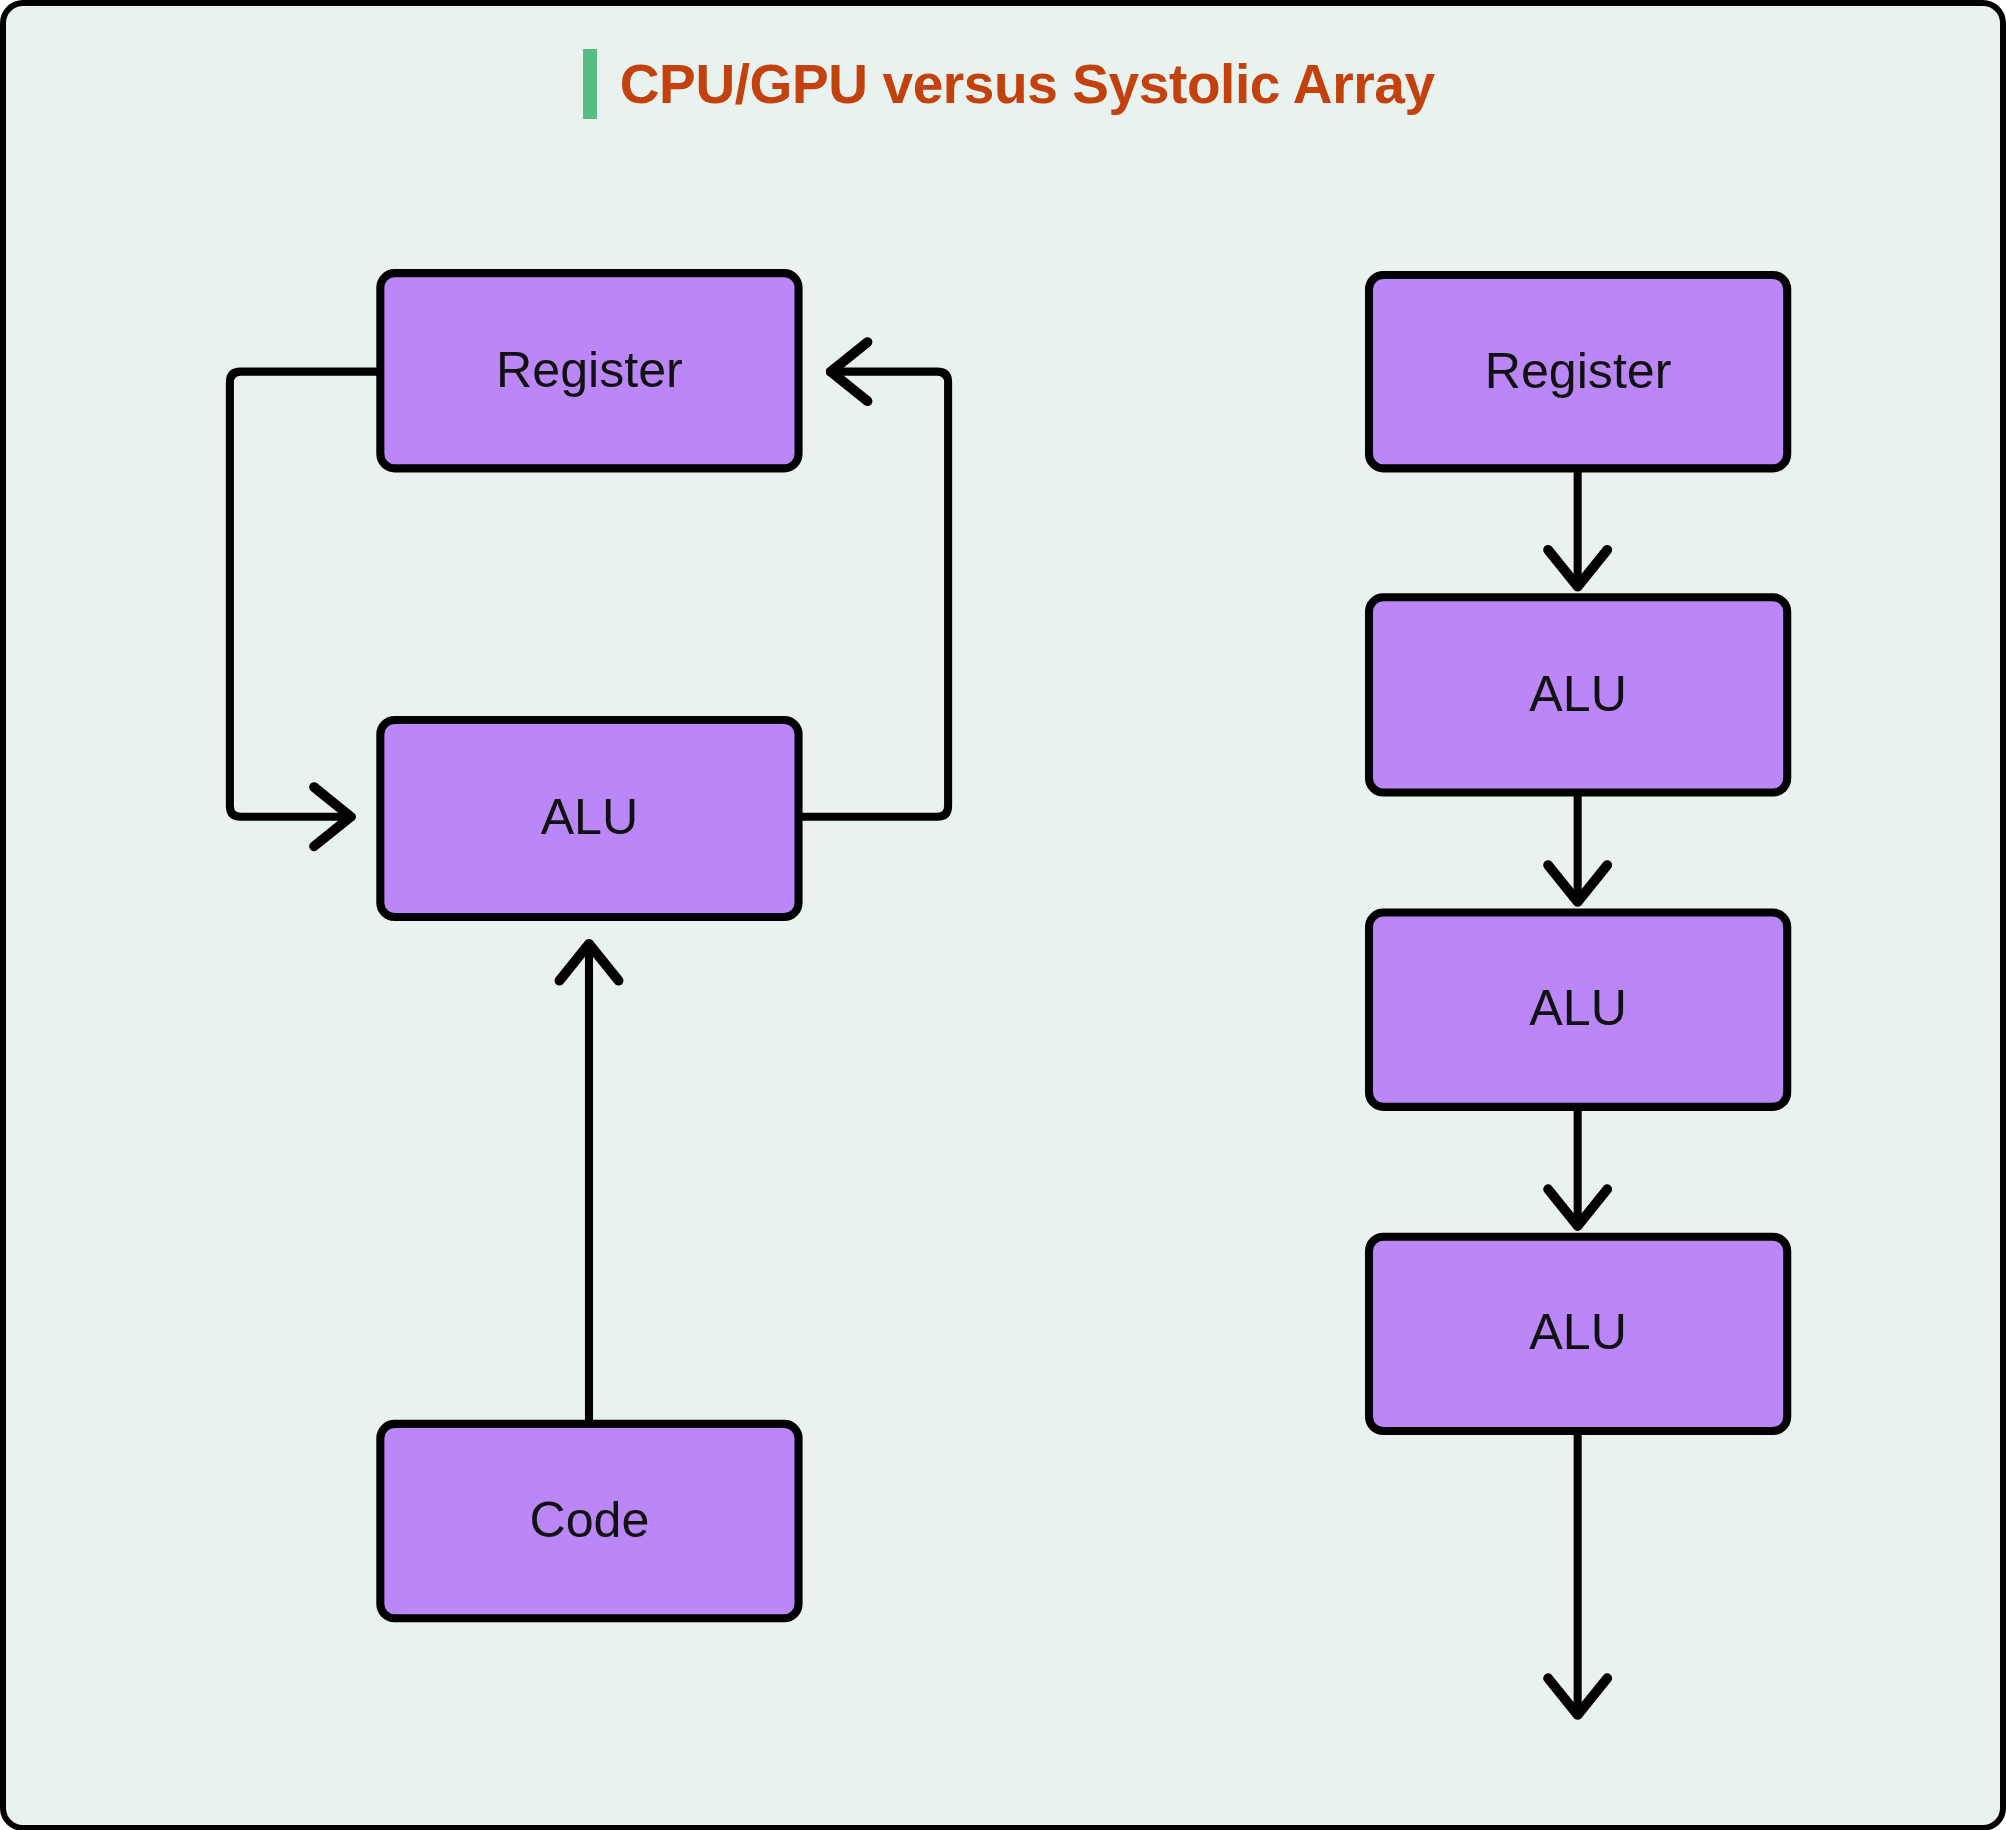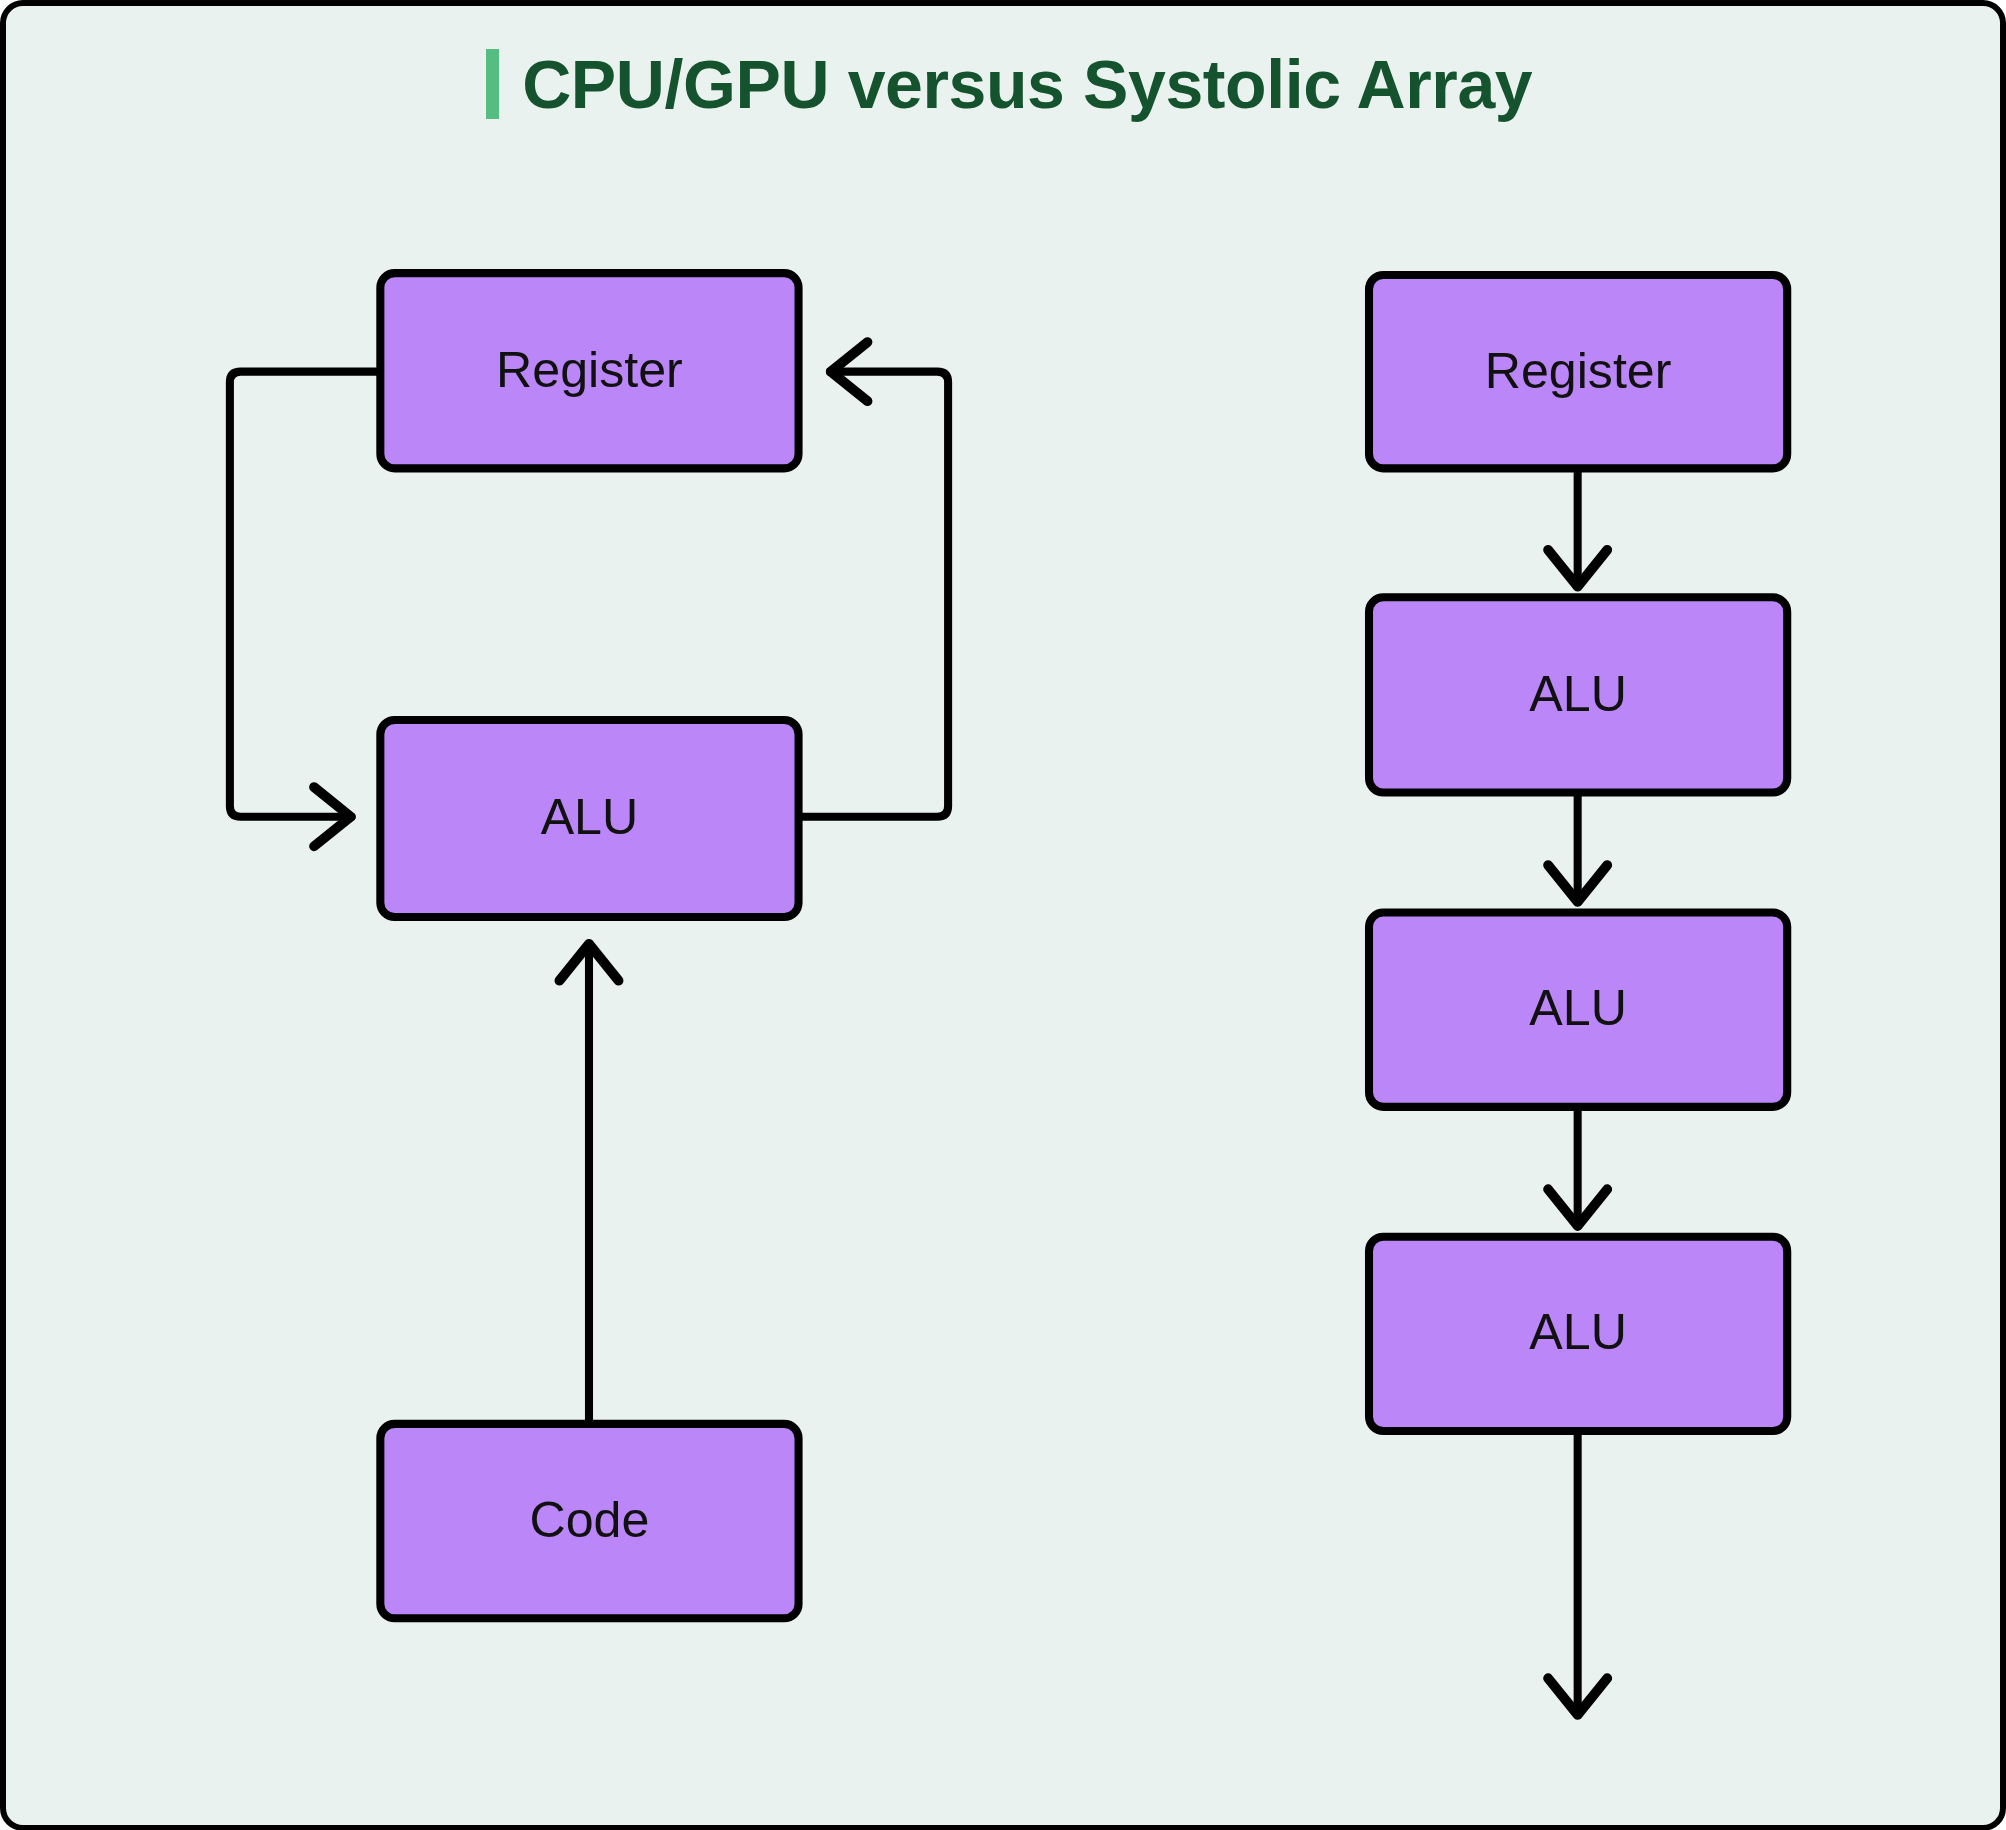--- a/index.html
+++ b/index.html
@@ -30,23 +30,23 @@
     justify-content: center;
     gap: 23px;
   }
   #title-accent {
     width: 13.4px;
     height: 70px;
     background: #56bd82;
     flex: 0 0 auto;
   }
   #title-text {
-    font-size: 68px;
+    font-size: 55px;
     font-weight: bold;
-    color: #14532d;
+    color: #c2410c;
     letter-spacing: -0.4px;
     white-space: nowrap;
     line-height: 1;
     font-family: "Liberation Sans", sans-serif;
   }
   #diagram {
     position: absolute;
     left: 0;
     top: 0;
     width: 2006px;

